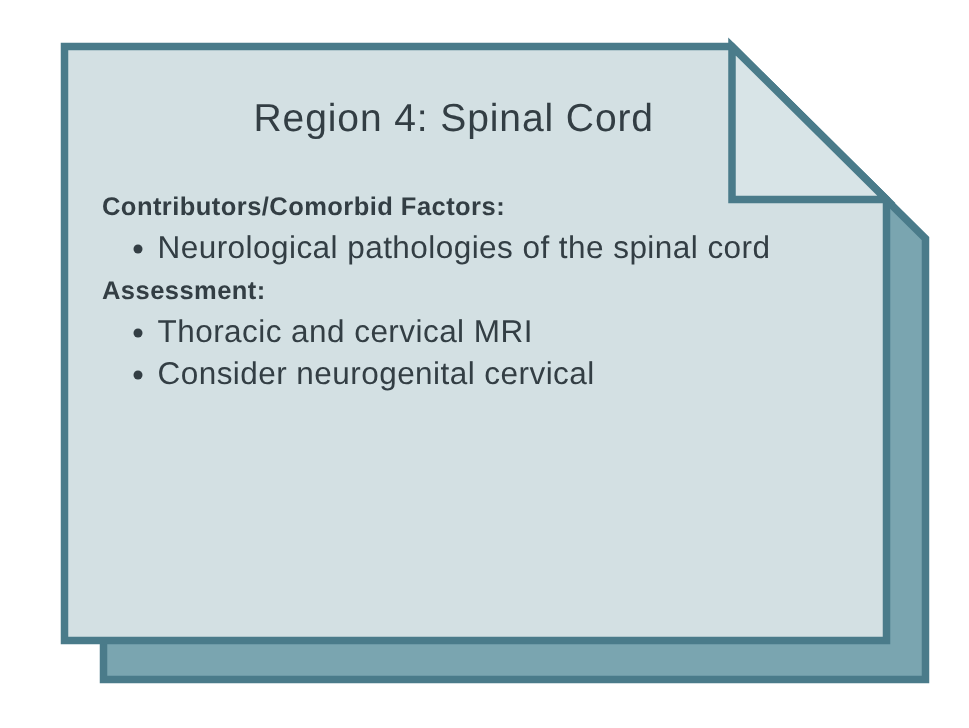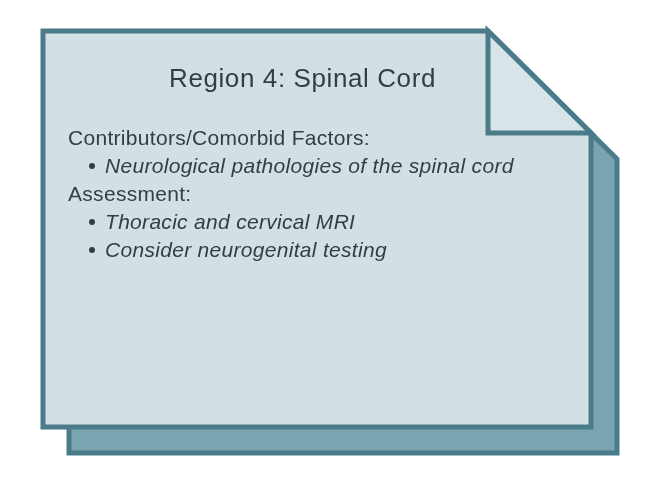--- a/index.html
+++ b/index.html
@@ -42,31 +42,30 @@
     position: absolute;
     left: 68px;
     top: 124px;
     width: 492px;
     font-size: 21px;
     line-height: 28px;
     letter-spacing: 0.3px;
   }
   .section-heading {
     margin: 0;
-    font-weight: normal;
-    font-size: 21px;
+    font-weight: bold;
+    font-size: 17px;
     line-height: 28px;
   }
   .section-heading.second {
   }
   .bullet-list {
     margin: 0;
     padding: 0 0 0 37px;
     list-style: none;
-    font-style: italic;
   }
   .bullet-list li {
     position: relative;
     max-width: 455px;
   }
   .bullet-list li::before {
     content: "";
     position: absolute;
     left: -16px;
     top: 11px;
@@ -92,17 +91,17 @@
   <div class="card-content">
 
     <p class="section-heading">Contributors/Comorbid Factors:</p>
     <ul class="bullet-list">
       <li>Neurological pathologies of the spinal cord</li>
     </ul>
 
     <p class="section-heading second">Assessment:</p>
     <ul class="bullet-list">
       <li>Thoracic and cervical MRI</li>
-      <li>Consider neurogenital testing</li>
+      <li>Consider neurogenital cervical</li>
     </ul>
 
   </div>
 </div>
 
 </body></html>

